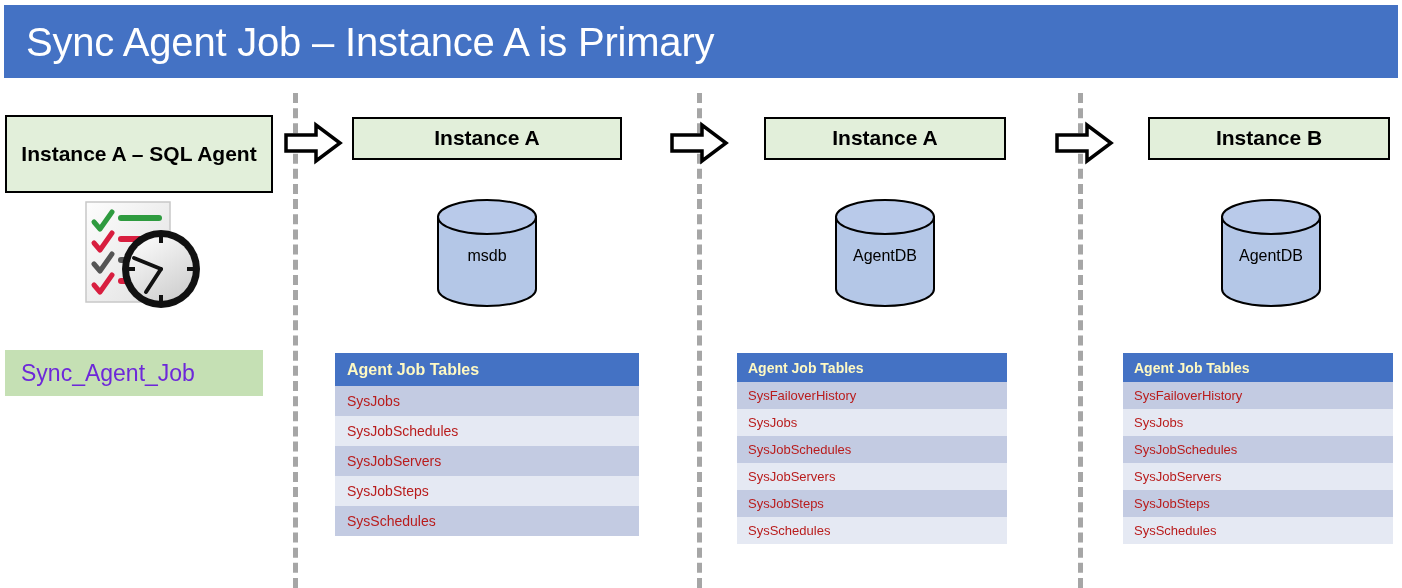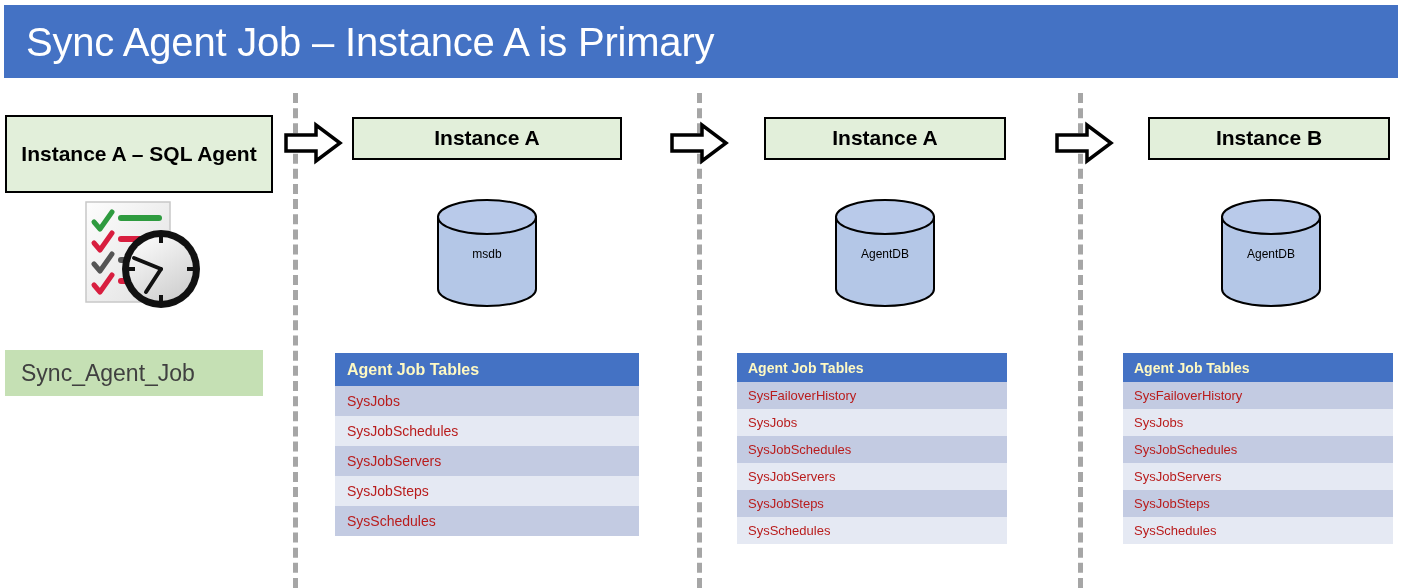--- a/index.html
+++ b/index.html
@@ -68,21 +68,21 @@
     left: 5px;
     top: 350px;
     width: 258px;
     height: 46px;
     background: #c5e0b4;
     display: flex;
     align-items: center;
     padding-left: 16px;
     box-sizing: border-box;
     font-size: 23px;
-    color: #404040;
+    color: #6d28d9;
     text-align: center;
   }
 
   
   .arrow-wrap {
     position: absolute;
     width: 62px;
     height: 44px;
   }
   .arrow-wrap svg { display: block; }
@@ -93,21 +93,21 @@
     width: 104px;
     height: 108px;
   }
   .cyl-wrap svg { display: block; }
   .cyl-label {
     position: absolute;
     left: 0;
     width: 100%;
     top: 48px;
     text-align: center;
-    font-size: 12px;
+    font-size: 16px;
     color: #000000;
     pointer-events: none;
   }
 
   
   .tbl {
     position: absolute;
   }
   .tbl-head {
     background: #4472c4;

